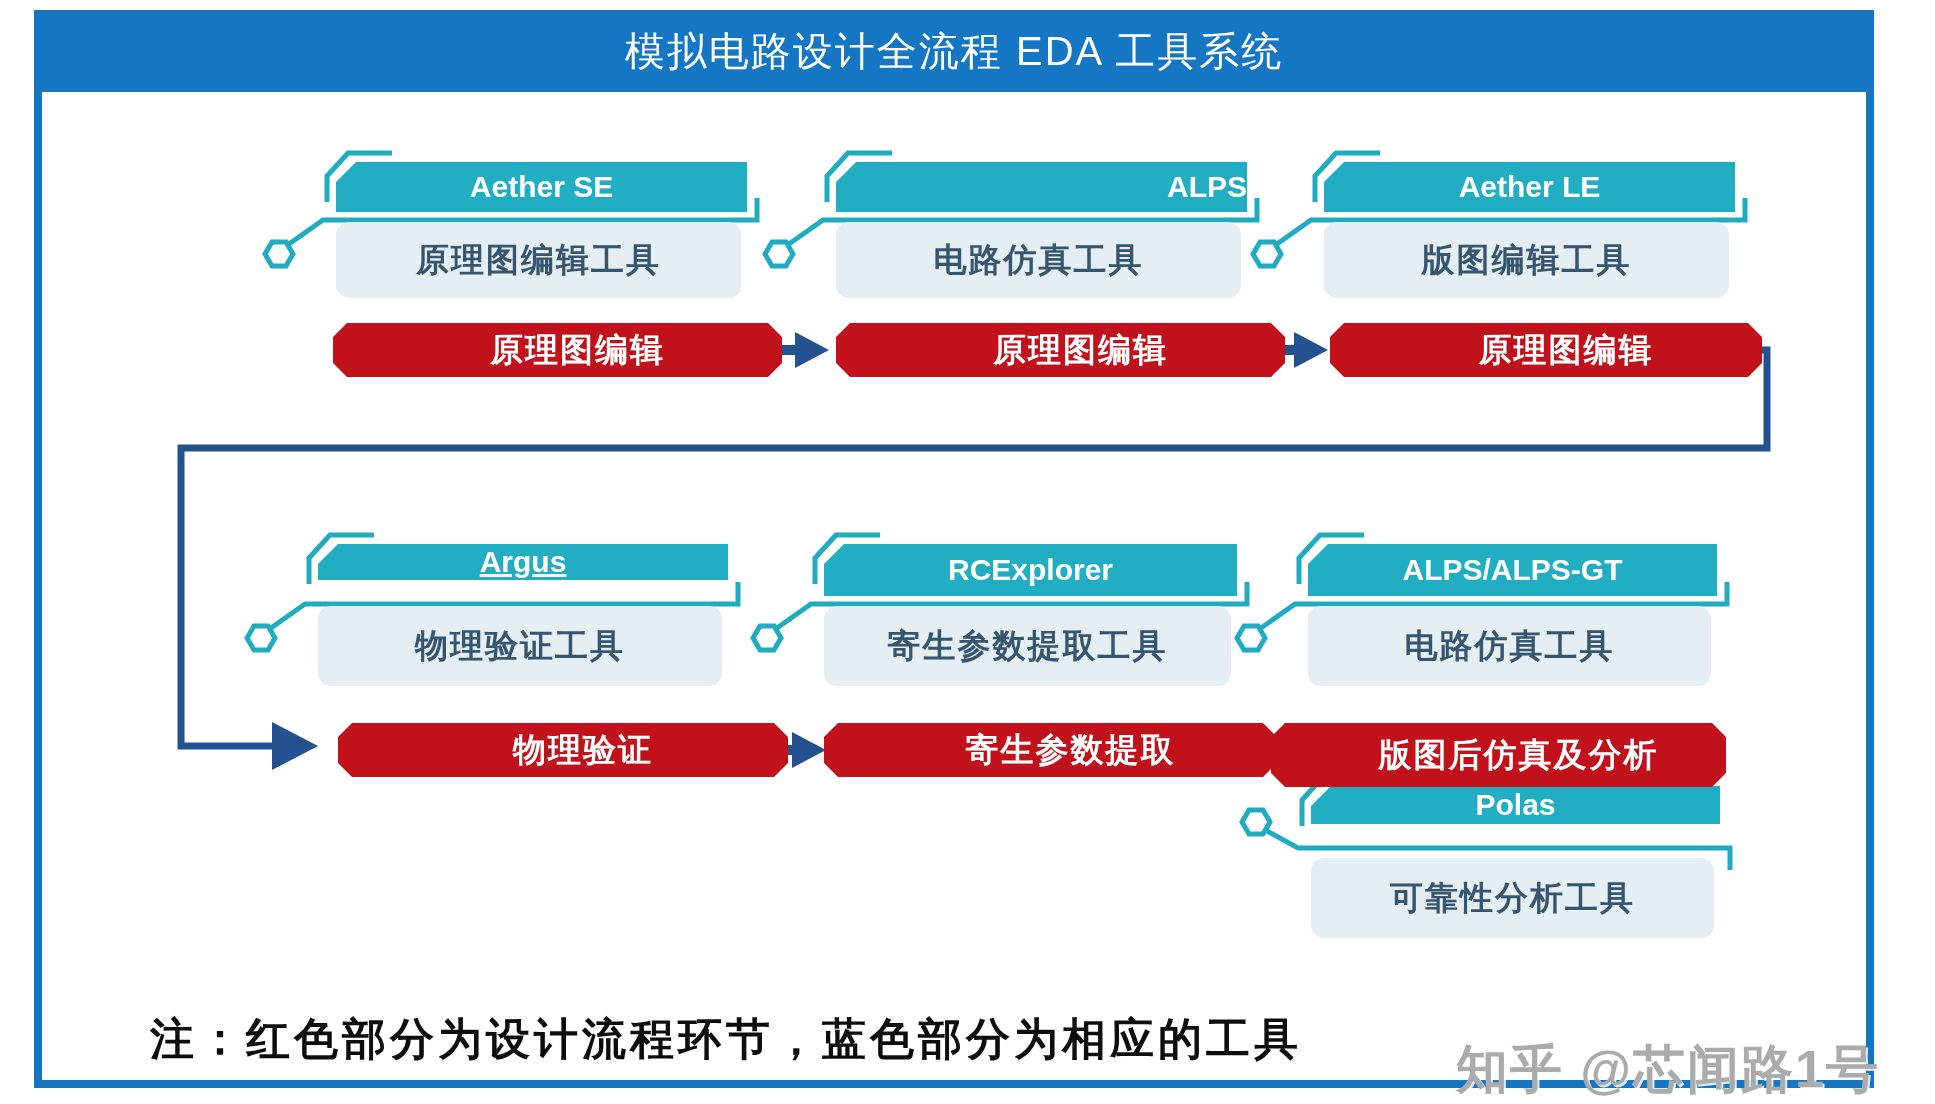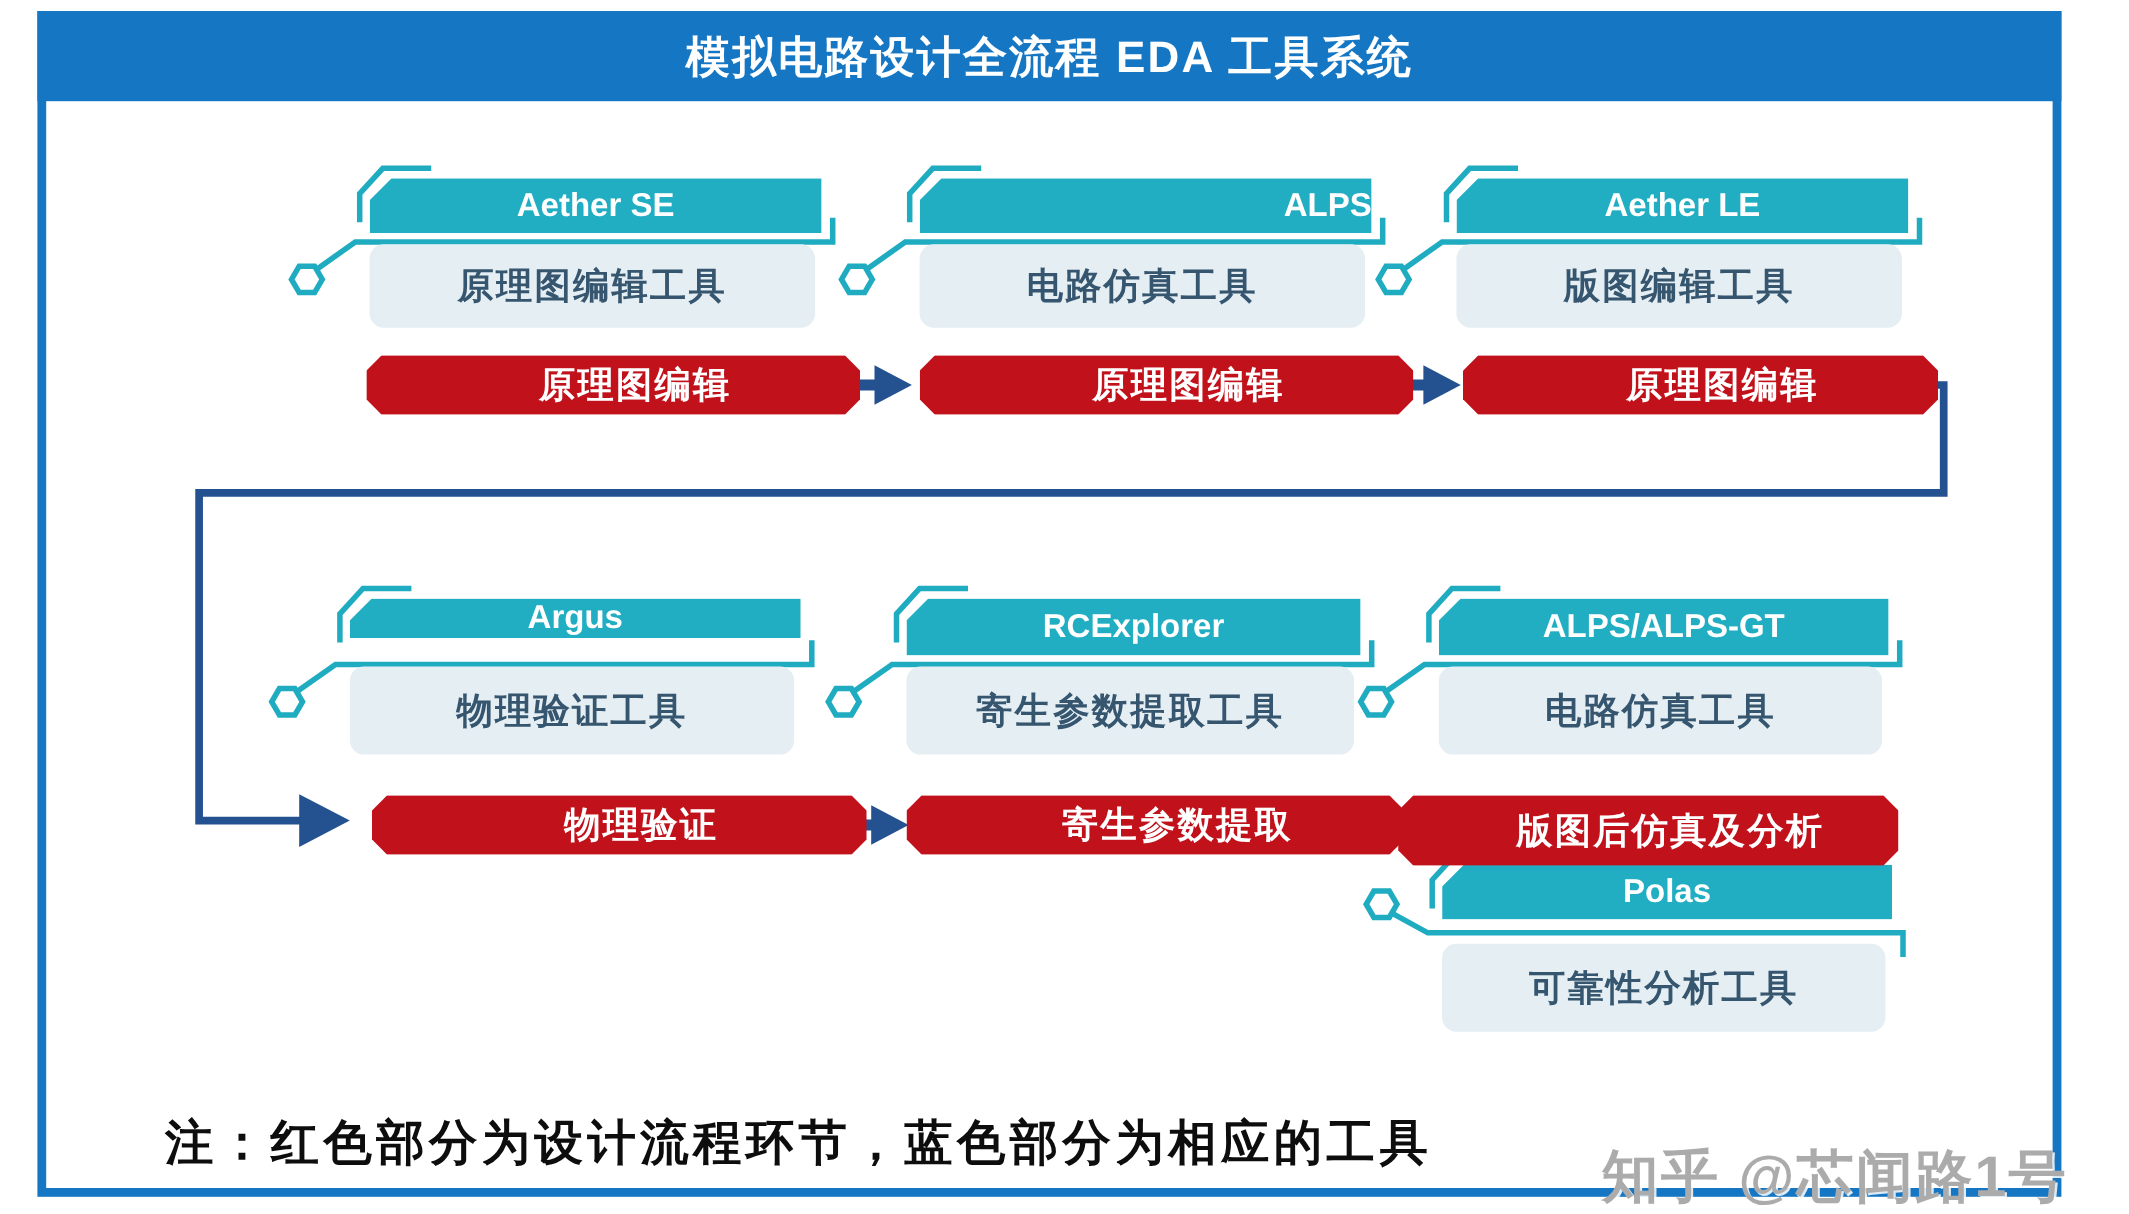--- a/index.html
+++ b/index.html
@@ -2,43 +2,43 @@
 <html><head>
 <meta charset="utf-8">
 <style>
   html,body{margin:0;padding:0;background:#fff;}
   .page{position:relative;width:1935px;height:1104px;background:#fff;overflow:hidden;
         font-family:"Liberation Sans","DejaVu Sans",sans-serif;}
   .frame{position:absolute;left:34px;top:10px;width:1824px;height:1062px;
          border:8px solid #1577C4;background:#fff;}
   .header{position:absolute;left:34px;top:10px;width:1840px;height:82px;background:#1577C4;
           display:flex;align-items:center;justify-content:center;}
-  .title{color:#fff;font-size:40px;font-weight:bold;letter-spacing:2px;}
+  .title{color:#fff;font-size:40px;font-weight:normal;letter-spacing:2px;}
   .overlay{position:absolute;left:0;top:0;width:1935px;height:1104px;pointer-events:none;}
   .bar{position:absolute;background:#21AEC3;color:#fff;font-weight:bold;font-size:30px;
        display:flex;align-items:center;justify-content:center;
        clip-path:polygon(20px 0,100% 0,100% 100%,0 100%,0 20px);}
   .cardbody{position:absolute;background:#E4EEF3;color:#36566F;font-weight:bold;font-size:33px;
        letter-spacing:2px;font-family:"Liberation Serif","DejaVu Serif",serif;
        display:flex;align-items:center;justify-content:center;border-radius:13px;}
   .flow{position:absolute;background:#C1121C;color:#fff;font-weight:bold;font-size:33px;
        letter-spacing:2px;font-family:"Liberation Serif","DejaVu Serif",serif;
        display:flex;align-items:center;justify-content:center;
        clip-path:polygon(14px 0,calc(100% - 14px) 0,100% 14px,100% calc(100% - 14px),
                  calc(100% - 14px) 100%,14px 100%,0 calc(100% - 14px),0 14px);padding-left:40px;}
   
   .bar1{left:336px;top:162px;width:411px;height:50px;}  .body1{left:336px;top:222px;width:405px;height:76px;}
   .bar2{left:836px;top:162px;width:411px;height:50px;justify-content:flex-end;}  .body2{left:836px;top:222px;width:405px;height:76px;}
   .bar3{left:1324px;top:162px;width:411px;height:50px;} .body3{left:1324px;top:222px;width:405px;height:76px;}
   
-  .bar4{left:318px;top:544px;width:410px;height:36px;}  .body4{left:318px;top:606px;width:404px;height:80px;}
+  .bar4{left:318px;top:544px;width:410px;height:36px;text-decoration:underline;}  .body4{left:318px;top:606px;width:404px;height:80px;}
   .bar5{left:824px;top:544px;width:413px;height:52px;}  .body5{left:824px;top:606px;width:407px;height:80px;}
   .bar6{left:1308px;top:544px;width:409px;height:52px;} .body6{left:1308px;top:606px;width:403px;height:80px;}
   
-  .bar7{left:1311px;top:786px;width:409px;height:50px;} .body7{left:1311px;top:858px;width:403px;height:80px;}
+  .bar7{left:1311px;top:786px;width:409px;height:38px;} .body7{left:1311px;top:858px;width:403px;height:80px;}
   
   .r1{left:333px;top:323px;width:409px;height:54px;}
   .r2{left:836px;top:323px;width:409px;height:54px;}
   .r3{left:1330px;top:323px;width:392px;height:54px;}
   .r4{left:338px;top:723px;width:410px;height:54px;}
   .r5{left:824px;top:723px;width:413px;height:54px;}
   .r6{left:1271px;top:723px;width:415px;height:64px;}
   .note{position:absolute;left:150px;top:1014px;height:52px;line-height:52px;color:#0d0d0d;
         font-size:44px;letter-spacing:4px;font-weight:600;
         font-family:"Liberation Serif","DejaVu Serif",serif;}

